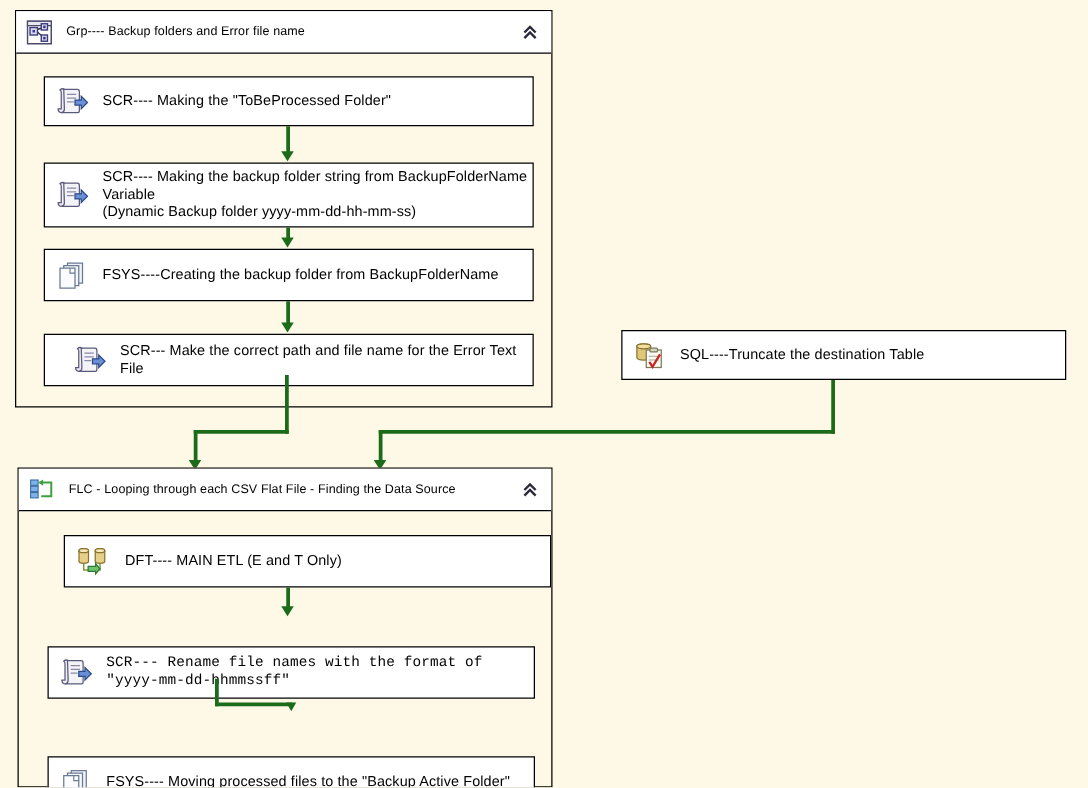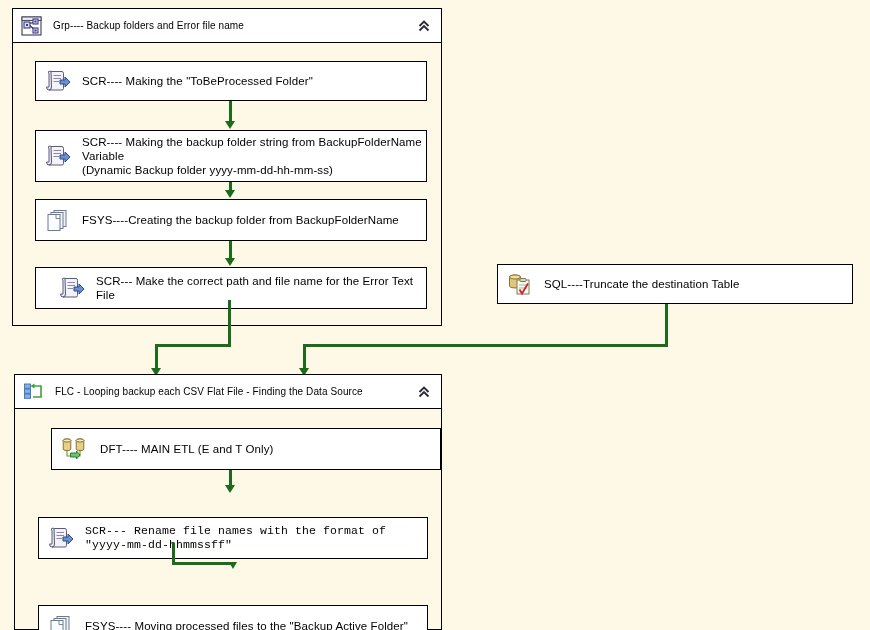--- a/index.html
+++ b/index.html
@@ -236,21 +236,21 @@
     <div class="container-header">
       <span class="icon">
         <svg width="22" height="22" viewBox="0 0 22 22">
           <rect x="1.5" y="3" width="6" height="4.3" fill="#7FB3E8" stroke="#3A6FA8" stroke-width="0.9"></rect>
           <rect x="1.5" y="8" width="6" height="4.3" fill="#7FB3E8" stroke="#3A6FA8" stroke-width="0.9"></rect>
           <rect x="1.5" y="13" width="6" height="4.3" fill="#7FB3E8" stroke="#3A6FA8" stroke-width="0.9"></rect>
           <polyline points="10,5 18,5 18,16 10,16" fill="none" stroke="#3FA03F" stroke-width="1.6"></polyline>
           <polygon points="11.5,2.5 11.5,7.5 7.5,5" fill="#3FA03F"></polygon>
         </svg>
       </span>
-      <span class="container-title">FLC - Looping backup each CSV Flat File - Finding the Data Source</span>
+      <span class="container-title">FLC - Looping through each CSV Flat File - Finding the Data Source</span>
       <span class="collapse-btn">
         <svg width="14" height="14" viewBox="0 0 14 14">
           <polyline points="2.5,7 7,2.5 11.5,7" fill="none" stroke="#2A2A3A" stroke-width="1.9"></polyline>
           <polyline points="2.5,11.5 7,7 11.5,11.5" fill="none" stroke="#2A2A3A" stroke-width="1.9"></polyline>
         </svg>
       </span>
     </div>
 
     <div class="task" style="left:36px; top:53px; width:390px; height:42px;">
       <span class="icon">

